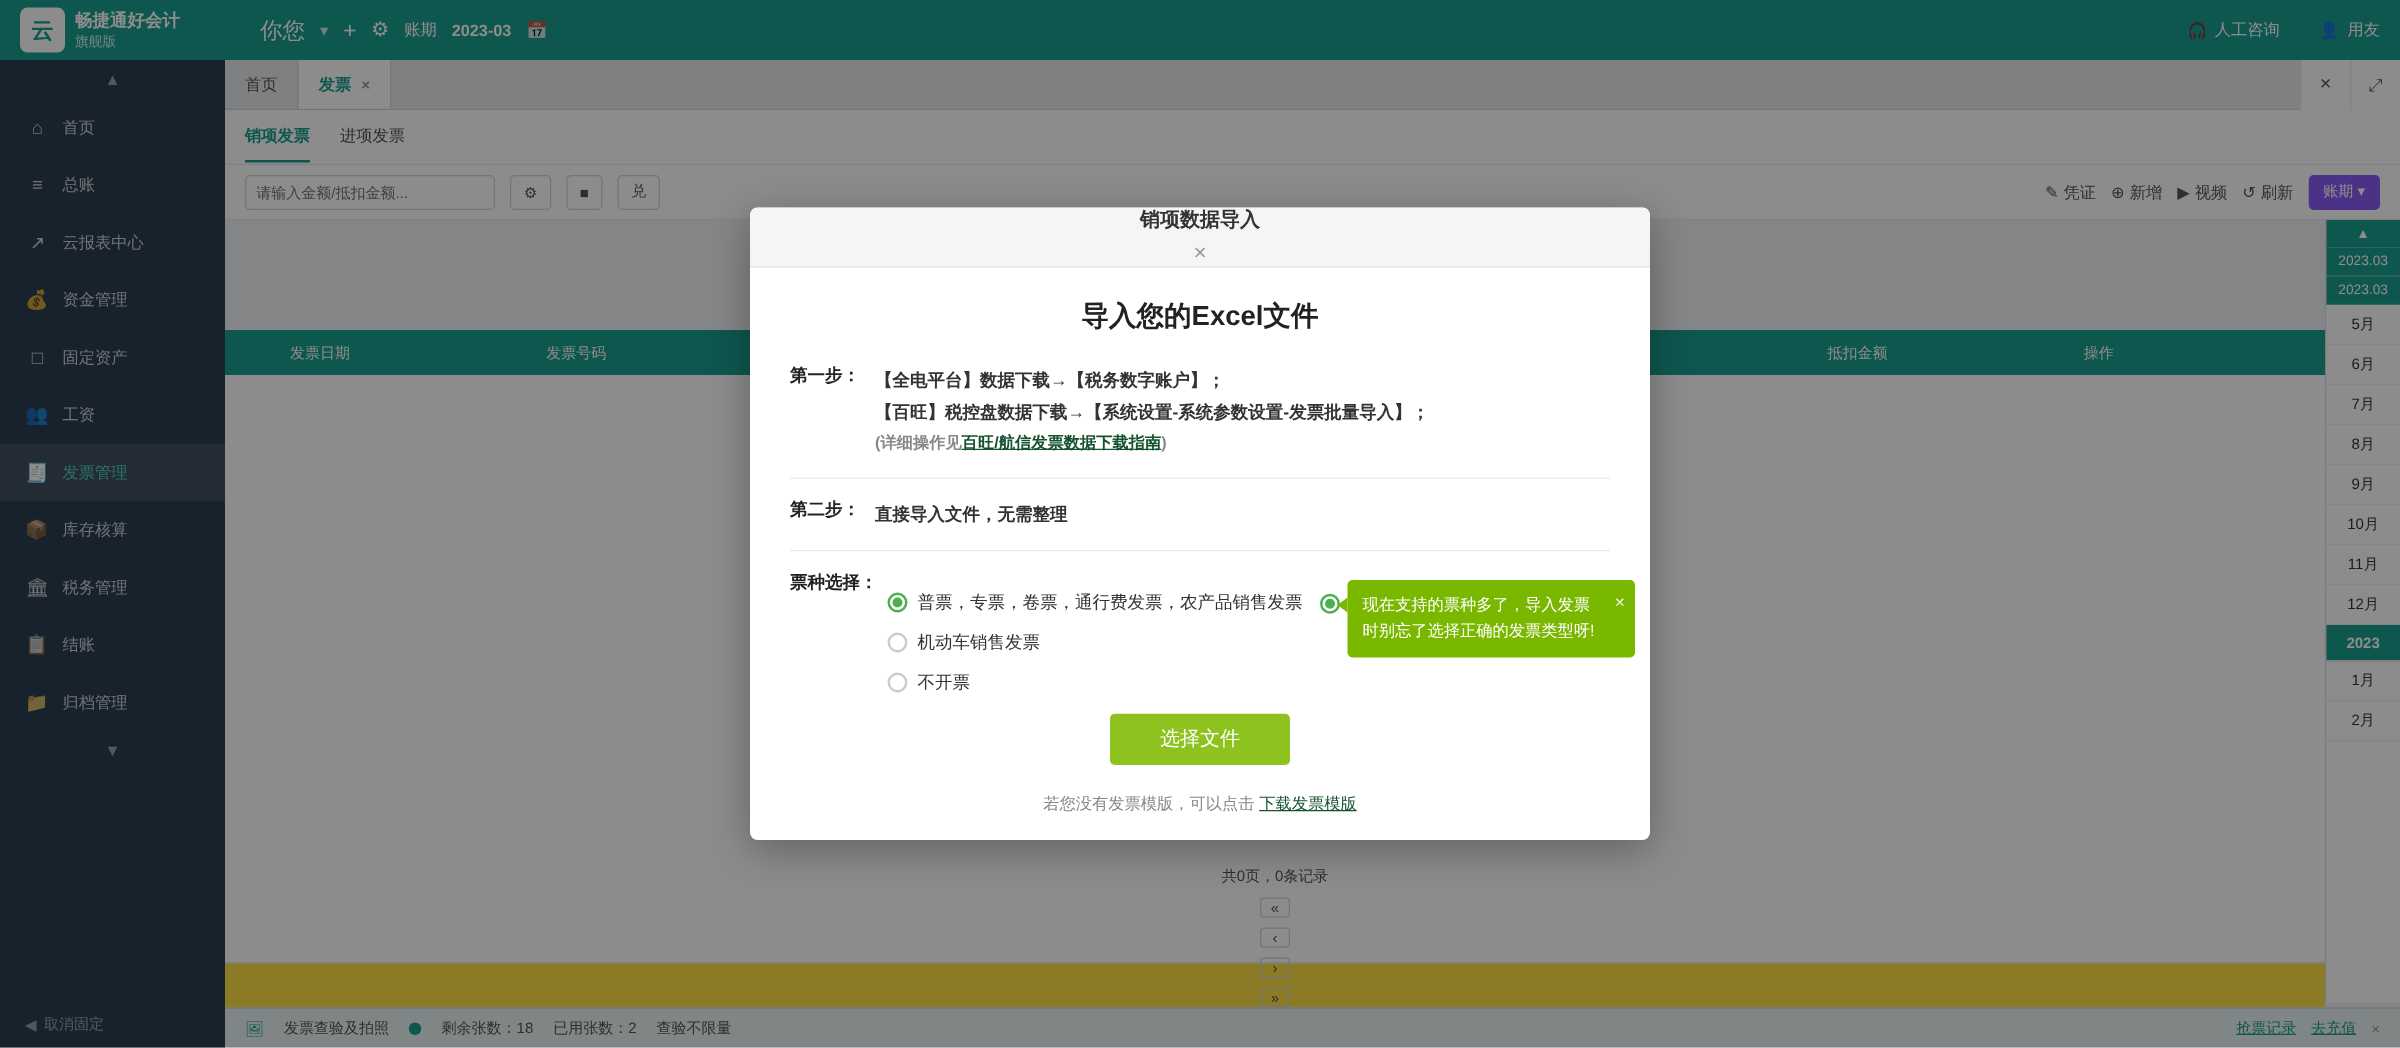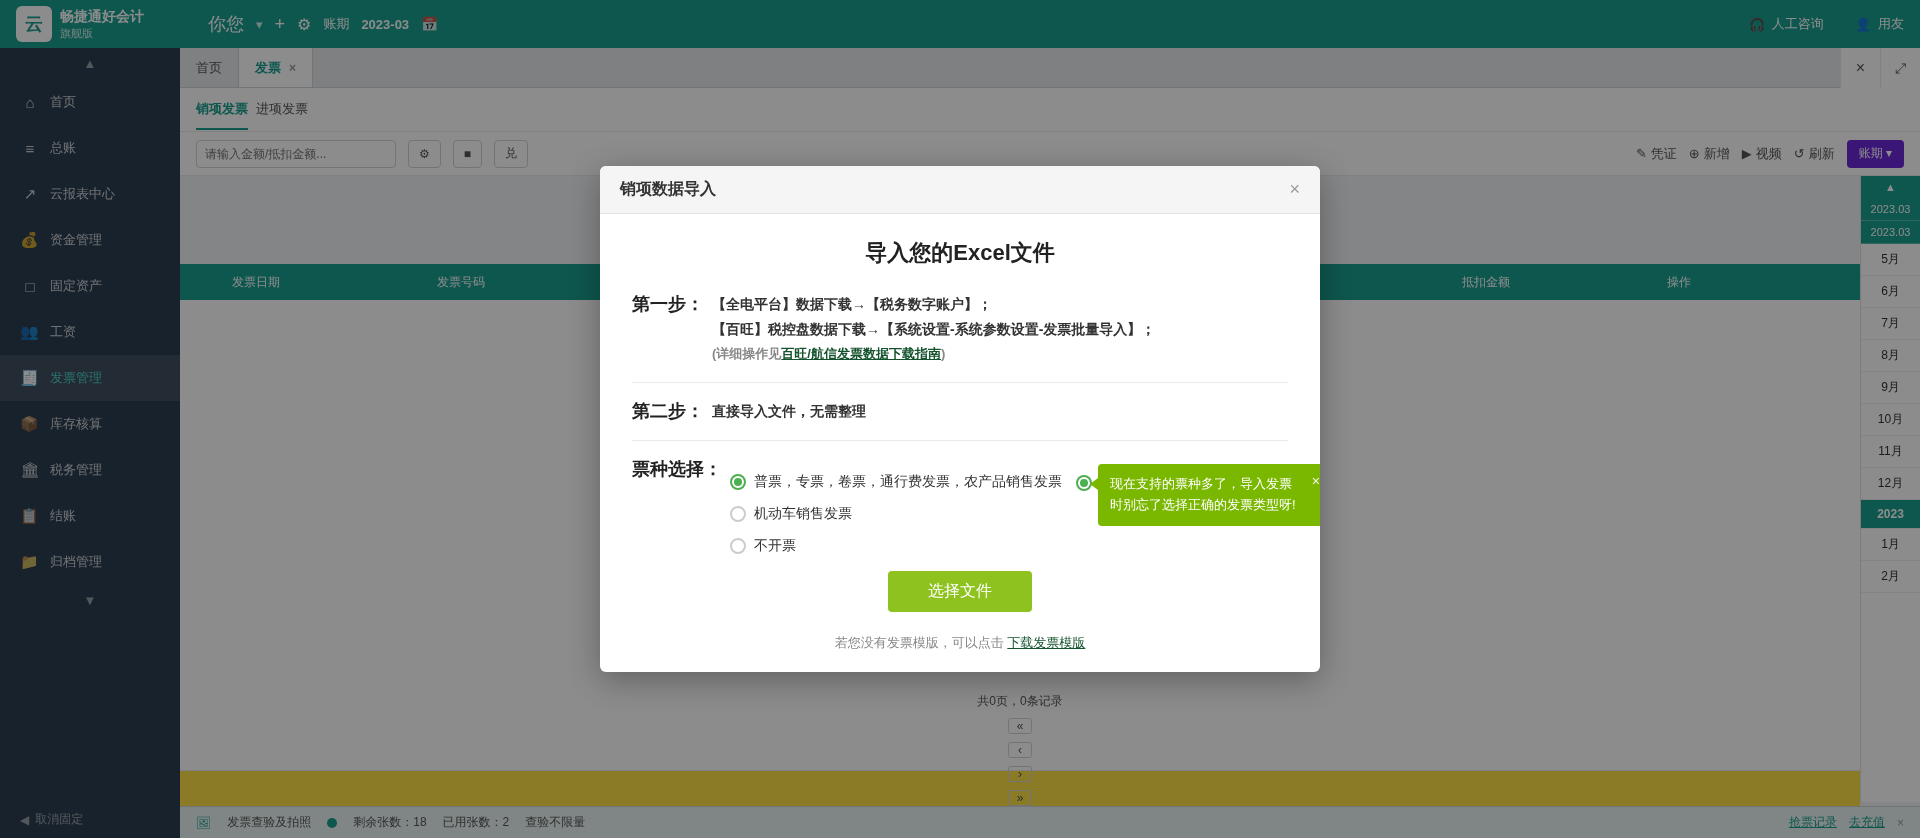--- a/index.html
+++ b/index.html
@@ -113,21 +113,21 @@
     }
     .tab-close { font-size: 12px; color: #999; cursor: pointer; }
 
     
     .sub-nav {
       height: 44px;
       background: white;
       display: flex;
       align-items: center;
       padding: 0 16px;
-      gap: 8px;
+      gap: 24px;
       border-bottom: 1px solid #e8eaed;
     }
     .sub-nav-item {
       font-size: 13px;
       color: #555;
       cursor: pointer;
       padding: 10px 0;
       border-bottom: 2px solid transparent;
     }
     .sub-nav-item.active {
@@ -164,21 +164,21 @@
       font-size: 12px;
       color: #555;
       cursor: pointer;
       display: flex; align-items: center; gap: 4px;
     }
     .toolbar-teal-btn {
       height: 28px;
       padding: 0 12px;
       border: none;
       border-radius: 4px;
-      background: #6d28d9;
+      background: #8b5cf6;
       color: white;
       font-size: 12px;
       cursor: pointer;
     }
     .toolbar-spacer { flex: 1; }
     .toolbar-right { display: flex; align-items: center; gap: 12px; }
     .toolbar-right-item { display: flex; align-items: center; gap: 4px; color: #555; font-size: 13px; cursor: pointer; }
 
     
     .table-area {
@@ -236,41 +236,42 @@
       box-shadow: 0 8px 32px rgba(0,0,0,0.3);
       overflow: hidden;
     }
     .modal-header {
       height: 48px;
       background: #f5f5f5;
       display: flex;
       align-items: center;
       padding: 0 20px;
       border-bottom: 1px solid #e0e0e0;
+      flex-direction: column;
     }
     .modal-title { font-size: 16px; font-weight: bold; color: #333; flex: 1; }
     .modal-close { font-size: 18px; color: #999; cursor: pointer; }
     .modal-body {
       padding: 24px 32px 20px;
     }
     .modal-main-title {
       text-align: center;
       font-size: 22px;
       font-weight: bold;
       color: #222;
       margin-bottom: 24px;
     }
     .step-row {
       display: flex;
       gap: 0;
       margin-bottom: 10px;
       align-items: flex-start;
     }
     .step-label {
-      font-size: 18px;
+      font-size: 14px;
       font-weight: bold;
       color: #222;
       white-space: nowrap;
       margin-right: 8px;
       min-width: 60px;
     }
     .step-content { font-size: 14px; color: #333; line-height: 1.8; font-weight: bold; }
     .step-link { color: #14532d; cursor: pointer; text-decoration: underline; }
     .step-note { color: #888; font-size: 13px; }
     .divider-line { height: 1px; background: #e8eaed; margin: 16px 0; }

